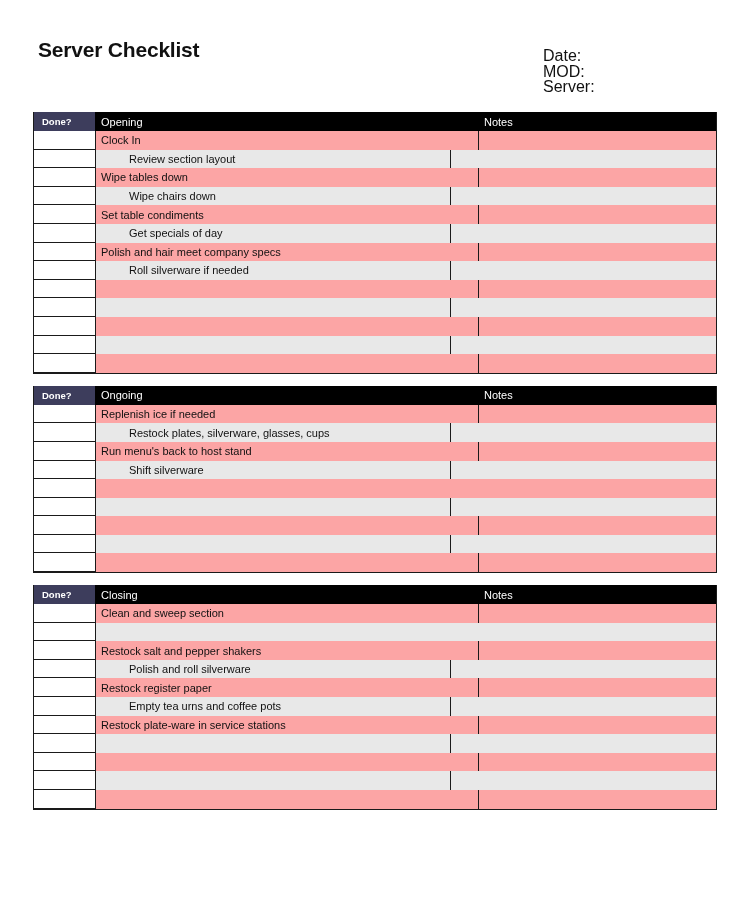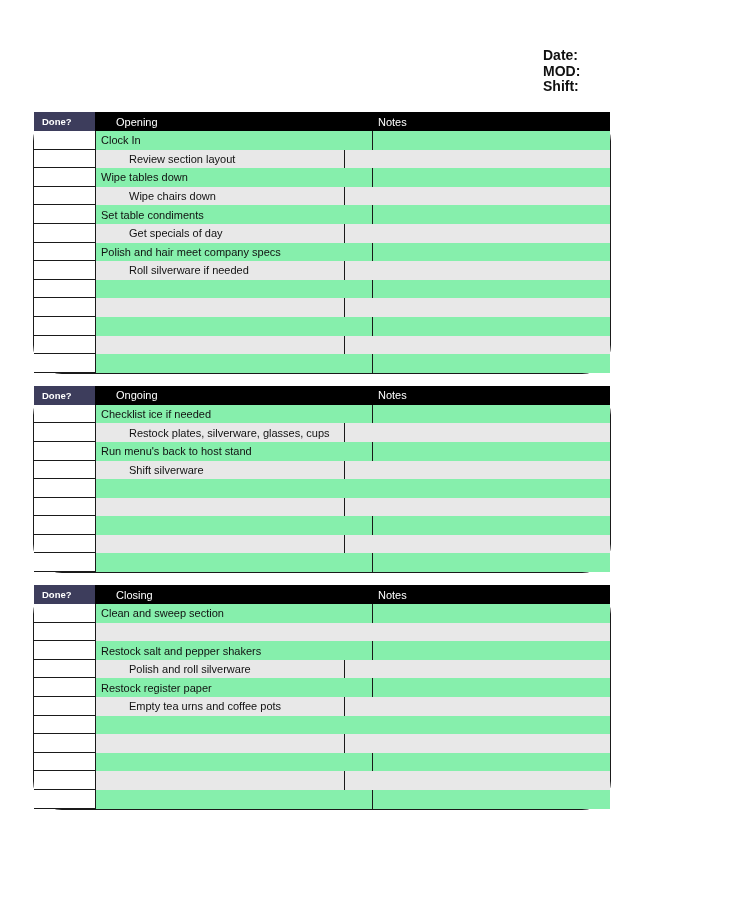--- a/index.html
+++ b/index.html
@@ -33,41 +33,40 @@
     font-size: 21px;
     font-weight: bold;
     color: #111111;
     letter-spacing: -0.2px;
     white-space: nowrap;
   }
   .meta-block {
     position: absolute;
     left: 543px;
     top: 48px;
-    font-size: 14px;
-    font-weight: bold;
+    font-size: 16px;
+    font-weight: normal;
     color: #111111;
     line-height: 15.5px;
   }
   .meta-line { white-space: nowrap; }
 
   
   .tables-wrap {
     position: absolute;
     left: 33px;
     top: 112px;
     width: 684px;
   }
   .section {
-    width: 578px;
+    width: 684px;
     margin-bottom: 12px;
     border-left: 1px solid #1a1a1a;
     border-right: 1px solid #1a1a1a;
     border-bottom: 1px solid #1a1a1a;
-    border-radius: 29px;
   }
   .section:last-child { margin-bottom: 0; }
 
   .hdr-row {
     display: flex;
     height: 19px;
     background: #000000;
     align-items: stretch;
   }
   .hdr-done {
@@ -81,37 +80,37 @@
     align-items: center;
     padding-left: 8px;
     border-right: 1px solid #000000;
   }
   .hdr-task {
     flex: 1 1 auto;
     color: #ffffff;
     font-size: 11px;
     display: flex;
     align-items: center;
-    padding-left: 20px;
+    padding-left: 5px;
   }
   .hdr-notes {
     width: 237px;
     flex: 0 0 237px;
     color: #ffffff;
     font-size: 11px;
     display: flex;
     align-items: center;
     padding-left: 5px;
   }
 
   .row {
     display: flex;
     height: 18.6px;
     align-items: stretch;
-    background: #86efac;
+    background: #fca5a5;
   }
   .row.alt { background: #e8e8e8; gap: 28px; }
 
   .cell-done {
     width: 62px;
     flex: 0 0 62px;
     background: #ffffff;
     border: 1px solid #1a1a1a;
     border-top: none;
     border-left: none;
@@ -132,25 +131,26 @@
     width: 237px;
     flex: 0 0 237px;
   }
 </style>
 </head>
 <body>
 
 <div class="page">
 
   <div class="doc-header">
+    <div class="doc-title">Server Checklist</div>
 
     <div class="meta-block">
       <div class="meta-line">Date:</div>
       <div class="meta-line">MOD:</div>
-      <div class="meta-line">Shift:</div>
+      <div class="meta-line">Server:</div>
     </div>
   </div>
 
   <div class="tables-wrap" id="tables-wrap">
       <div class="section">
         <div class="hdr-row">
           <div class="hdr-done">Done?</div>
           <div class="hdr-task">Opening</div>
           <div class="hdr-notes">Notes</div>
         </div>
@@ -221,21 +221,21 @@
         </div>
       </div>
       <div class="section">
         <div class="hdr-row">
           <div class="hdr-done">Done?</div>
           <div class="hdr-task">Ongoing</div>
           <div class="hdr-notes">Notes</div>
         </div>
         <div class="row">
           <div class="cell-done"></div>
-          <div class="cell-task">Checklist ice if needed</div>
+          <div class="cell-task">Replenish ice if needed</div>
           <div class="cell-notes"></div>
         </div>
         <div class="row alt">
           <div class="cell-done"></div>
           <div class="cell-task">Restock plates, silverware, glasses, cups</div>
           <div class="cell-notes"></div>
         </div>
         <div class="row">
           <div class="cell-done"></div>
           <div class="cell-task">Run menu's back to host stand</div>
@@ -301,20 +301,21 @@
           <div class="cell-task">Restock register paper</div>
           <div class="cell-notes"></div>
         </div>
         <div class="row alt">
           <div class="cell-done"></div>
           <div class="cell-task">Empty tea urns and coffee pots</div>
           <div class="cell-notes"></div>
         </div>
         <div class="row">
           <div class="cell-done"></div>
+          <div class="cell-task">Restock plate-ware in service stations</div>
           <div class="cell-notes"></div>
         </div>
         <div class="row alt">
           <div class="cell-done"></div>
           <div class="cell-task"></div>
           <div class="cell-notes"></div>
         </div>
         <div class="row">
           <div class="cell-done"></div>
           <div class="cell-task"></div>

